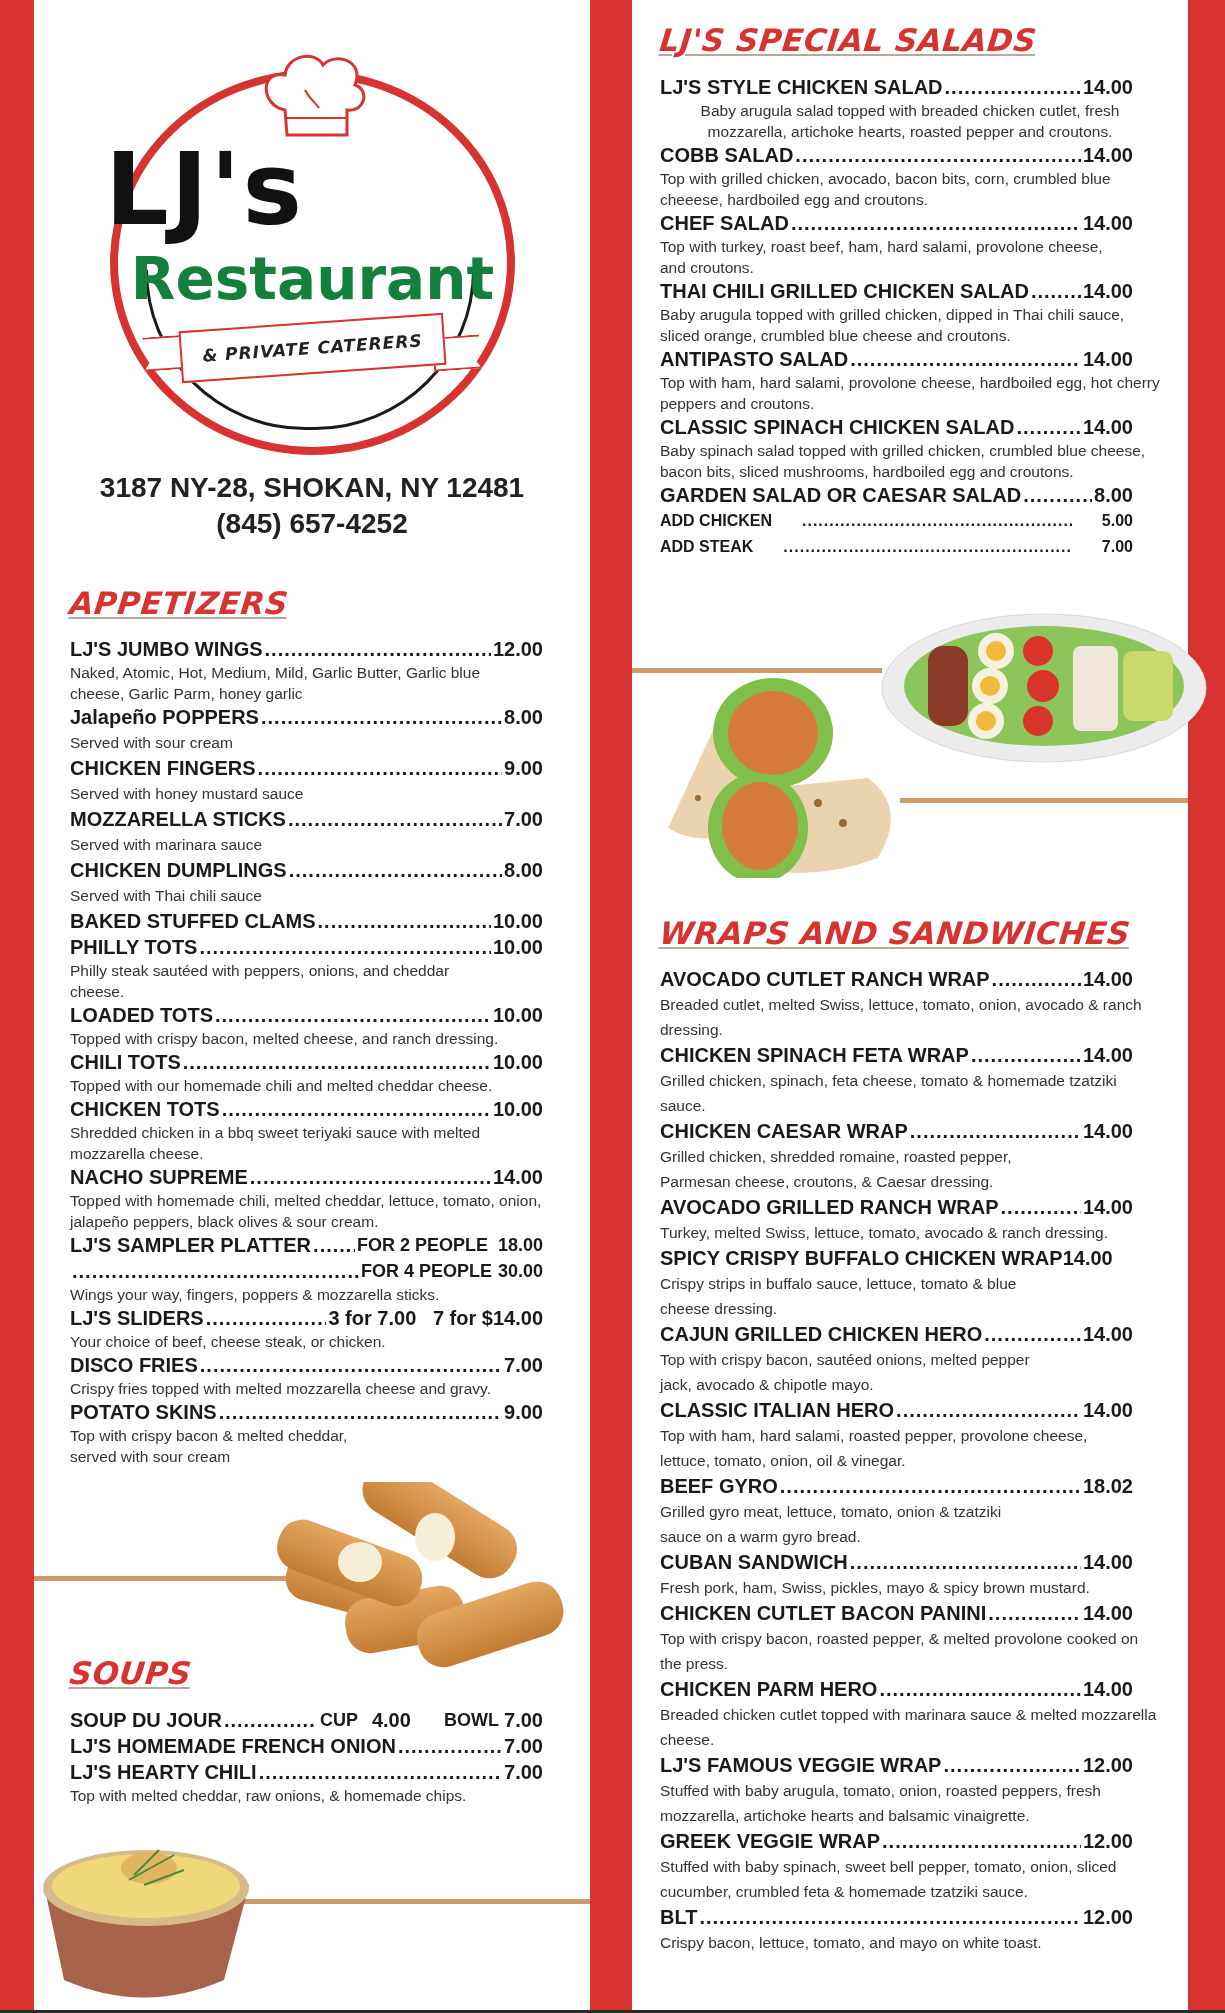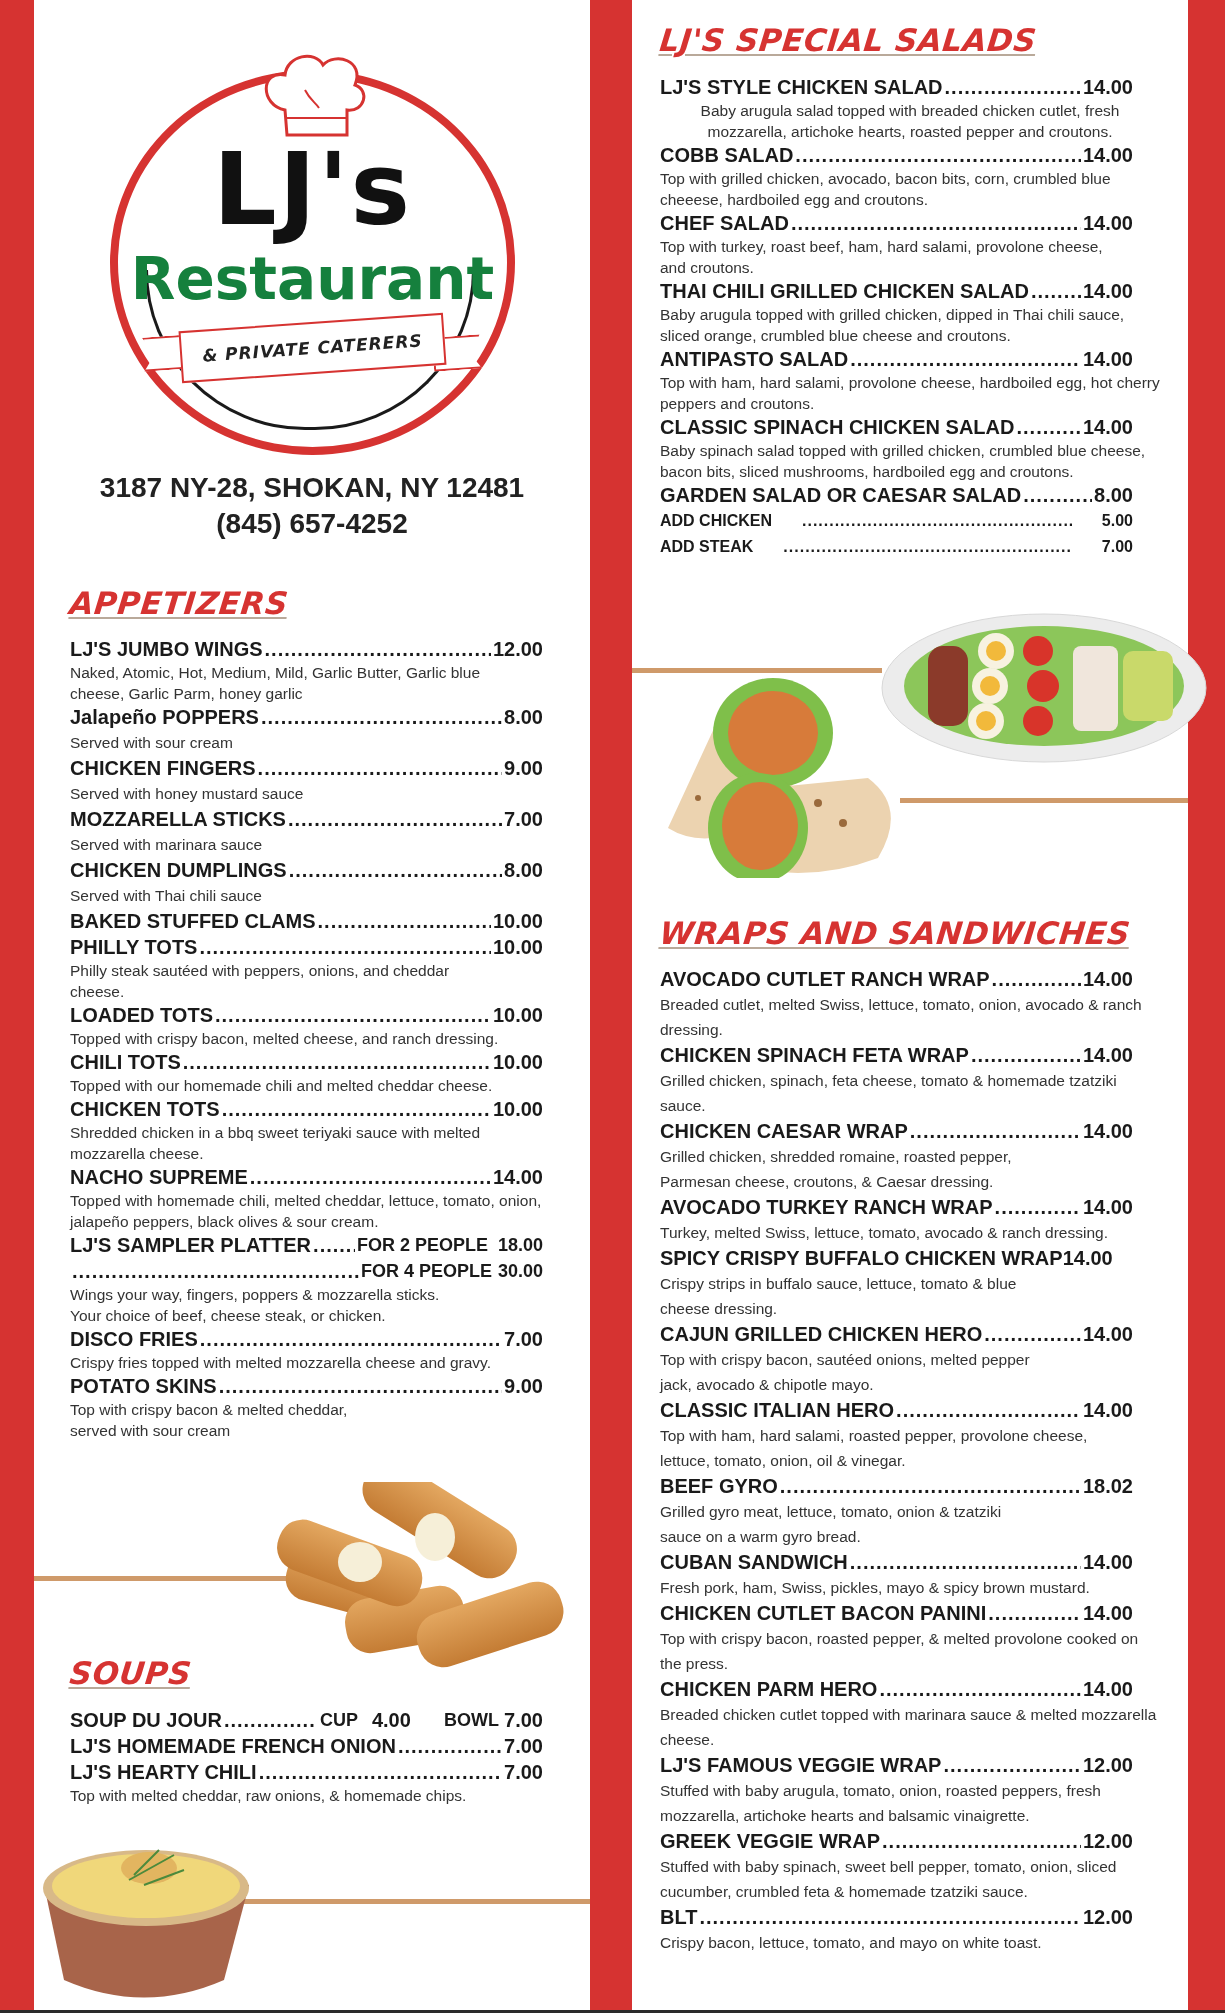--- a/index.html
+++ b/index.html
@@ -12,21 +12,21 @@
   .band.right { left: 1188px; width: 37px; }
   .bottom-line { position: absolute; left: 0; bottom: 0; width: 1225px; height: 3px; background: #2a2a2a; }
 
   .tan-line { position: absolute; height: 5px; background: #cf9a6a; }
 
   
   .logo { position: absolute; left: 105px; top: 40px; width: 415px; height: 420px; }
   .logo-ring { position: absolute; left: 5px; top: 30px; width: 405px; height: 385px; border: 8px solid #d63331; border-radius: 50%; }
   .logo-ring-inner { position: absolute; left: 40px; top: 230px; width: 330px; height: 160px; border: 3px solid #1a1a1a; border-top: none; border-radius: 0 0 165px 165px; }
   .chef-hat { position: absolute; left: 150px; top: 10px; width: 120px; height: 100px; }
-  .logo-lj { position: absolute; left: 0; top: 100px; width: 415px; text-align: center; font-family: "DejaVu Sans", sans-serif; font-weight: bold; font-size: 100px; letter-spacing: 2px; color: #111; line-height: 1; }
+  .logo-lj { position: absolute; left: 0; top: 100px; width: 415px; text-align: left; font-family: "DejaVu Sans", sans-serif; font-weight: bold; font-size: 100px; letter-spacing: 2px; color: #111; line-height: 1; }
   .logo-rest { position: absolute; left: 0; top: 210px; width: 415px; text-align: center; font-family: "DejaVu Sans", sans-serif; font-weight: bold; font-size: 58px; color: #15803d; line-height: 1; }
   .logo-banner { position: absolute; left: 75px; top: 282px; width: 265px; height: 52px; border: 2px solid #d63331; background: #fff; transform: rotate(-4deg); text-align: center; font-style: italic; font-weight: bold; font-size: 17px; line-height: 48px; letter-spacing: 1px; color: #222; font-family: "DejaVu Sans", sans-serif; }
   .banner-tail { position: absolute; top: 296px; width: 48px; height: 34px; border: 2px solid #d63331; background: #fff; }
   .banner-tail.l { left: 38px; transform: rotate(-4deg); clip-path: polygon(0 0, 100% 0, 100% 100%, 0 100%, 25% 50%); }
   .banner-tail.r { left: 328px; transform: rotate(-4deg); clip-path: polygon(0 0, 100% 0, 75% 50%, 100% 100%, 0 100%); }
 
   .address { position: absolute; left: 34px; width: 556px; text-align: center; font-weight: bold; font-size: 28px; color: #222; }
 
   .section-title { position: absolute; font-family: "DejaVu Sans", sans-serif; font-weight: bold; font-style: italic; color: #d63331; font-size: 31px; letter-spacing: 0.5px; text-decoration: underline; text-decoration-color: #b9a99a; text-decoration-thickness: 2px; text-underline-offset: 3px; transform: skewX(-6deg); }
 
@@ -170,20 +170,25 @@
         <span class="price small" style="margin-left:10px;">18.00</span>
       </div>
     <div class="row">
         <span class="dots"></span>
         <span class="price small">FOR 4 PEOPLE</span>
         <span class="price small" style="margin-left:6px;">30.00</span>
       </div>
     <div class="desc">Wings your way, fingers, poppers &amp; mozzarella sticks.</div>
   </div>
   <div class="item">
+    <div class="row">
+        <span class="name">LJ'S SLIDERS</span>
+        <span class="dots"></span>
+        <span class="price" style="white-space:pre;">3 for 7.00   7 for $14.00</span>
+      </div>
     <div class="desc">Your choice of beef, cheese steak, or chicken.</div>
   </div>
   <div class="item">
     <div class="row">
         <span class="name">DISCO FRIES</span>
         <span class="dots"></span>
         <span class="price">7.00</span>
       </div>
     <div class="desc" style="white-space:nowrap;">Crispy fries topped with melted mozzarella cheese and gravy.</div>
   </div>
@@ -380,21 +385,21 @@
   <div class="item">
     <div class="row">
         <span class="name">CHICKEN CAESAR WRAP</span>
         <span class="dots"></span>
         <span class="price">14.00</span>
       </div>
     <div class="desc tall" style="width:420px;">Grilled chicken, shredded romaine, roasted pepper, Parmesan cheese, croutons, &amp; Caesar dressing.</div>
   </div>
   <div class="item">
     <div class="row">
-        <span class="name">AVOCADO TURKEY RANCH WRAP</span>
+        <span class="name">AVOCADO GRILLED RANCH WRAP</span>
         <span class="dots"></span>
         <span class="price">14.00</span>
       </div>
     <div class="desc tall" style="width:450px;">Turkey, melted Swiss, lettuce, tomato, avocado &amp; ranch dressing.</div>
   </div>
   <div class="item">
     <div class="row">
         <span class="name">SPICY CRISPY BUFFALO CHICKEN WRAP</span>
         <span class="price">14.00</span>
       </div>

